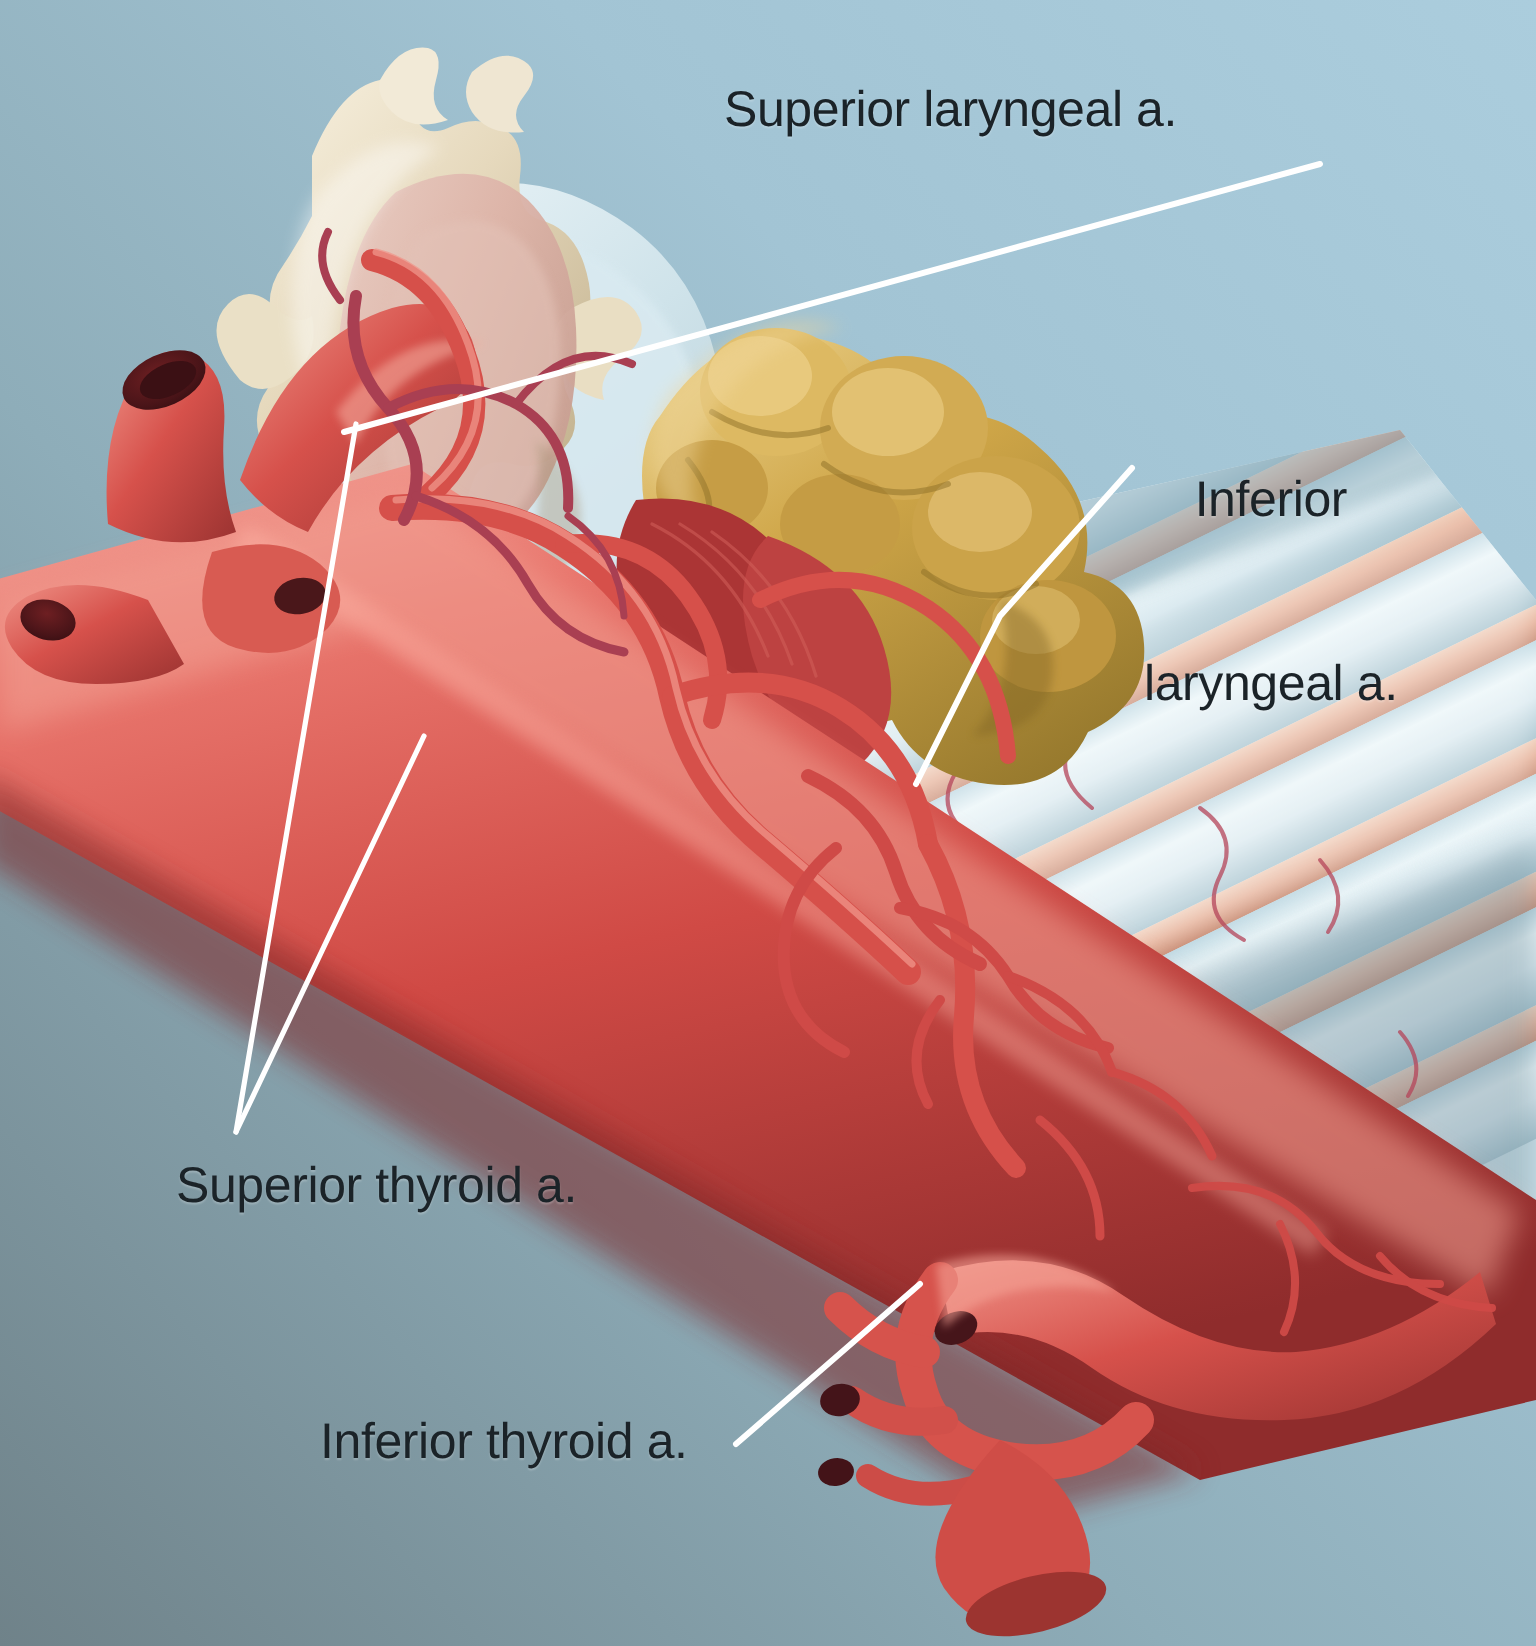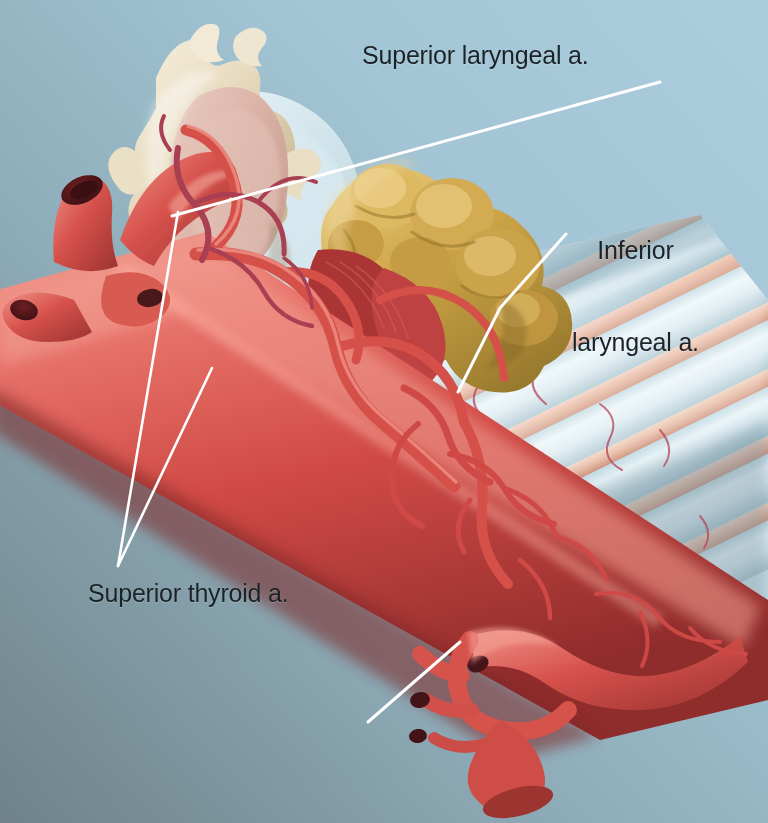--- a/index.html
+++ b/index.html
@@ -355,14 +355,15 @@
 
   <div class="label" id="lbl-sup-lar">Superior laryngeal a.</div>
 
   <div class="label" id="lbl-inf-lar">
     <div>Inferior</div>
     <div>laryngeal a.</div>
   </div>
 
   <div class="label" id="lbl-sup-thy">Superior thyroid a.</div>
 
+  <div class="label" id="lbl-inf-thy">Inferior thyroid a.</div>
 
 </div>
 
 </body></html>

